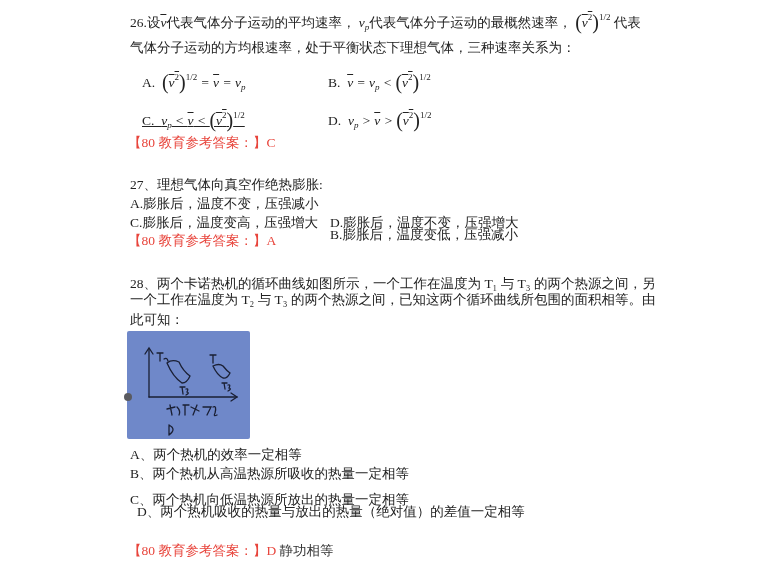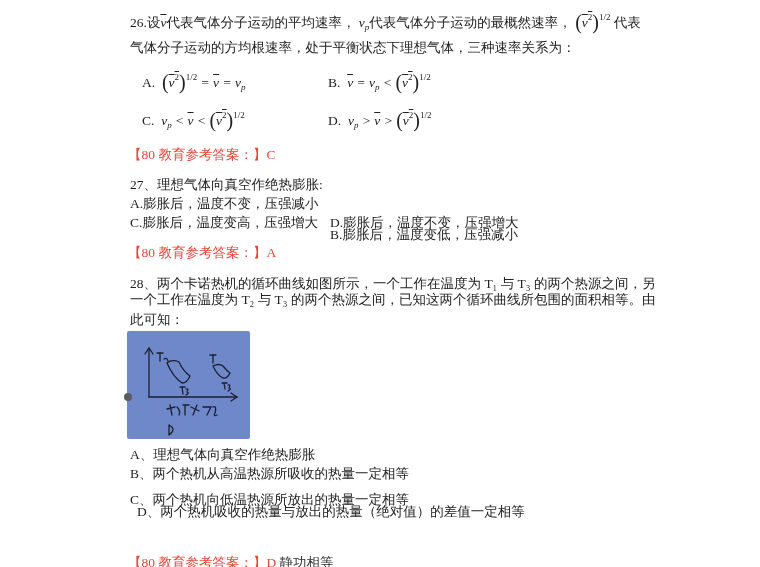--- a/index.html
+++ b/index.html
@@ -1,19 +1,19 @@
 <!DOCTYPE html>
 <html><head>
 <meta charset="utf-8">
 <style>
   html, body { margin:0; padding:0; background:#ffffff; }
   body { width:760px; height:567px; position:relative; overflow:hidden;
          font-family:"Liberation Serif","DejaVu Serif",serif; color:#222; font-size:13.5px; }
   .line { position:absolute; left:130px; white-space:nowrap; line-height:15px; }
-  .answer { color:#e8453c;margin-top:12px; }
+  .answer { color:#e8453c; }
   .answer .tail { color:#333; }
   .opt { position:absolute; white-space:nowrap; line-height:18px; }
   .math { font-style:italic; }
   .sup { font-size:9px; vertical-align:7px; font-style:normal; }
   .sub { font-size:9px; vertical-align:-3px; }
   .paren { font-size:20px; font-style:normal; vertical-align:-2px; }
   .ov { text-decoration:overline; }
   .photo { position:absolute; left:127px; top:331px; width:123px; height:108px;
            background:#6f88c9; border-radius:2px; }
   .photo svg { position:absolute; left:0; top:0; }
@@ -30,21 +30,21 @@
   <span>代表</span>
 </div>
 <div class="line" style="top:40px;">气体分子运动的方均根速率，处于平衡状态下理想气体，三种速率关系为：</div>
 
 <div class="opt" style="left:142px; top:68px;">
   A.&nbsp; <span class="math"><span class="paren">(</span><span class="ov">v<span class="sup">2</span></span><span class="paren">)</span><span class="sup">1/2</span> = <span class="ov">v</span> = v<span class="sub">p</span></span>
 </div>
 <div class="opt" style="left:328px; top:68px;">
   B.&nbsp; <span class="math"><span class="ov">v</span> = v<span class="sub">p</span> &lt; <span class="paren">(</span><span class="ov">v<span class="sup">2</span></span><span class="paren">)</span><span class="sup">1/2</span></span>
 </div>
-<div class="opt" style="left:142px; top:106px;">
+<div class="opt" style="left:142px; top:106px;text-decoration:underline;">
   C.&nbsp; <span class="math">v<span class="sub">p</span> &lt; <span class="ov">v</span> &lt; <span class="paren">(</span><span class="ov">v<span class="sup">2</span></span><span class="paren">)</span><span class="sup">1/2</span></span>
 </div>
 <div class="opt" style="left:328px; top:106px;">
   D.&nbsp; <span class="math">v<span class="sub">p</span> &gt; <span class="ov">v</span> &gt; <span class="paren">(</span><span class="ov">v<span class="sup">2</span></span><span class="paren">)</span><span class="sup">1/2</span></span>
 </div>
 
 <div class="line answer" style="left:128px; top:135px;">
   <span>【80 教育参考答案：】</span><span>C</span>
 </div>
 
@@ -74,21 +74,21 @@
       <path d="M86 35 Q92 32 96 35 Q100 40 103 42 Q100 48 96 47 Q90 44 86 35 Z"></path>
       <path d="M53 56 L58 56 M55 56 L56 63 M59 58 Q62 57 60 61 Q63 62 59 64"></path>
       <path d="M95 52 L100 52 M97 52 L98 58 M101 54 Q104 53 102 57 Q105 58 101 60"></path>
       <path d="M40 78 L48 76 M43 74 L45 84 M50 76 Q54 80 52 84 M56 74 L62 74 M58 74 L58 84 M64 76 L72 80 M70 74 L66 84 M76 76 L84 76 L80 84 M86 76 Q90 74 88 82 Q86 86 90 84"></path>
       <path d="M42 94 L42 104 M42 94 Q50 98 42 104"></path>
     </g>
   </svg>
   <div class="dot"></div>
 </div>
 
-<div class="opt" style="left:130px; top:446px;">A、理想气体向真空作绝热膨胀</div>
+<div class="opt" style="left:130px; top:446px;">A、两个热机的效率一定相等</div>
 <div class="opt" style="left:130px; top:465px;">B、两个热机从高温热源所吸收的热量一定相等</div>
 <div class="opt" style="left:130px; top:484px;margin-top:7px;">C、两个热机向低温热源所放出的热量一定相等</div>
 <div class="opt" style="left:137px; top:503px;">D、两个热机吸收的热量与放出的热量（绝对值）的差值一定相等</div>
 
 <div class="line answer" style="left:128px; top:543px;">
   <span>【80 教育参考答案：】</span><span>D</span>
   <span class="tail">静功相等</span>
 </div>
 
 </body></html>

